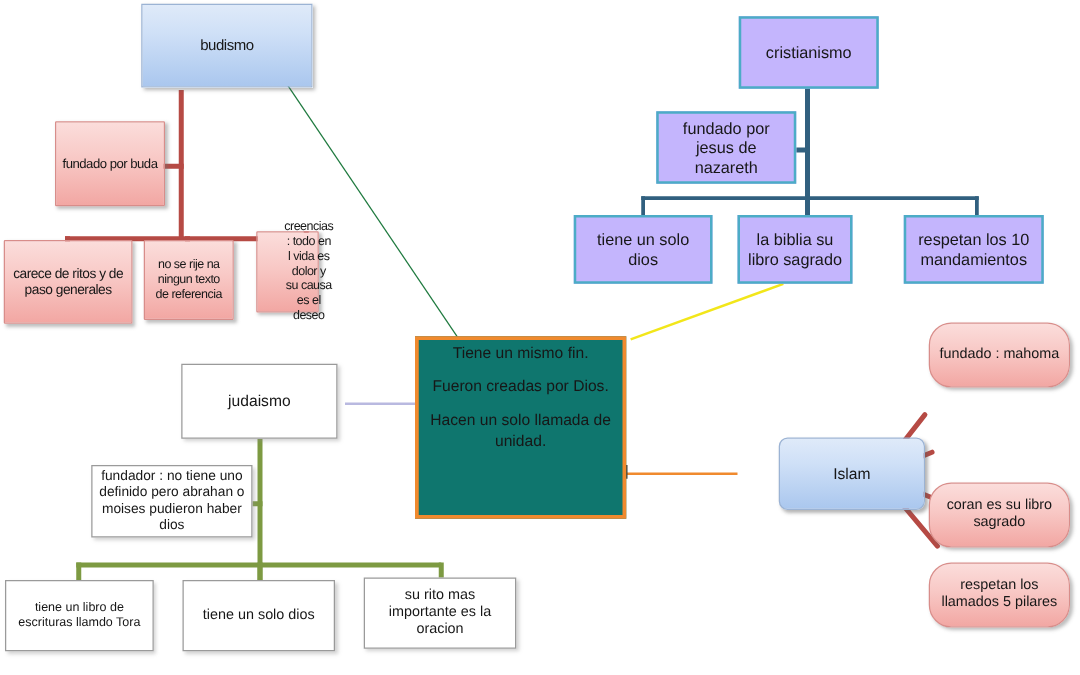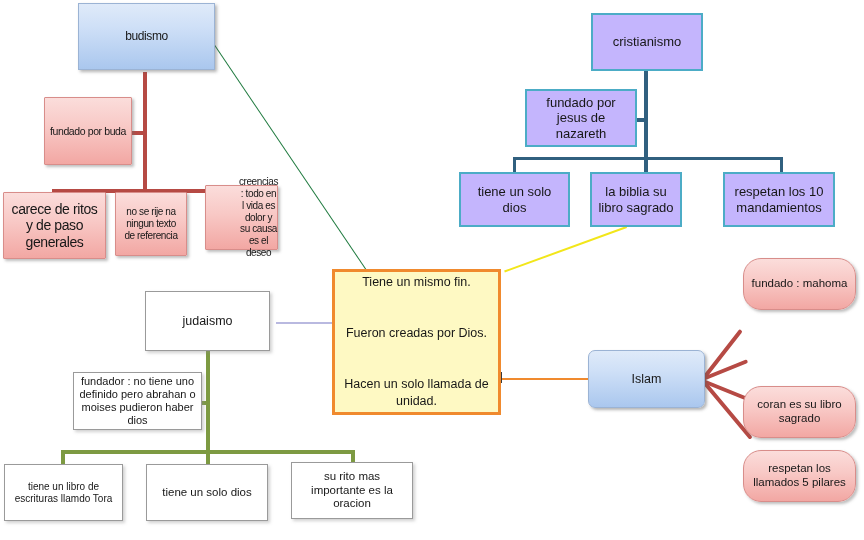--- a/index.html
+++ b/index.html
@@ -10,20 +10,21 @@
 
   .node{position:absolute;box-sizing:border-box;display:flex;align-items:center;
         justify-content:center;text-align:center;line-height:1.18;
         font-size:12px;color:#171717;padding:2px 4px;z-index:3;}
 
   
   .blue{
     background:linear-gradient(180deg,#dfeaf9 0%,#cfe0f7 35%,#aac7ee 100%);
     border:1px solid #9bb3d4;
     box-shadow:2px 2px 3px rgba(90,90,90,.45);
+    margin-left:35px;
   }
   .blue.rounded{border-radius:7px;}
 
   
   .pink{
     background:linear-gradient(180deg,#fbdddb 0%,#f8c8c5 45%,#f2a7a3 100%);
     border:1px solid #d88d8a;
     box-shadow:2px 2px 3px rgba(110,110,110,.45);
   }
   .pink.rounded{border-radius:18px;}
@@ -31,23 +32,23 @@
 
   
   .cyan{background:#c4b5fd;border:2px solid #4cacc6;}
 
   
   .grey{background:#ffffff;border:1px solid #9a9a9a;
         box-shadow:2px 2px 3px rgba(140,140,140,.40);}
 
   
   .orange-box{
-    background:#fef9c3;border:3px solid #f08a2e;
+    background:#0f766e;border:3px solid #f08a2e;
     font-size:12.5px;line-height:1.35;z-index:4;
-    display:flex;flex-direction:column;justify-content:space-between;align-items:center;
+    display:flex;flex-direction:column;justify-content:flex-start;align-items:center;
   }
   .orange-box p{margin:0 0 10px 0;}
   .orange-box p:last-child{margin-bottom:0;}
 
   
   .conn{position:absolute;z-index:1;}
   .h{height:0;border-top-style:solid;}
   .v{width:0;border-left-style:solid;}
 
   .c-red{border-color:#b64a44;}
@@ -77,29 +78,29 @@
   <div class="conn v c-red" style="left:243px;top:185px;height:12px;border-left-width:4px;"></div>
 
   <div class="node blue" style="left:78px;top:3px;width:137px;height:67px;font-size:12px;">
     <span class="squish">budismo</span>
   </div>
 
   <div class="node pink sq" style="left:44px;top:97px;width:88px;height:68px;font-size:10.5px;">
     <span class="squish">fundado por buda</span>
   </div>
 
-  <div class="node pink sq" style="left:3px;top:192px;width:103px;height:67px;font-size:14px;">
+  <div class="node pink sq" style="left:3px;top:192px;width:103px;height:67px;font-size:11px;">
     <span class="squish">carece de ritos y de paso generales</span>
   </div>
 
   <div class="node pink sq" style="left:115px;top:192px;width:72px;height:64px;font-size:10px;">
     <span class="squish">no se rije na ningun texto de referencia</span>
   </div>
 
-  <div class="node pink sq" style="left:205px;top:185px;width:73px;height:65px;font-size:10px;padding-left:38px;">
+  <div class="node pink sq" style="left:205px;top:185px;width:50px;height:65px;font-size:10px;padding-left:38px;">
     <span class="squish">creencias : todo en l vida es dolor y su causa es el deseo</span>
   </div>
 
   <div class="conn v c-cyan" style="left:644px;top:70px;height:104px;border-left-width:4px;"></div>
   <div class="conn h c-cyan" style="left:637px;top:118px;width:11px;border-top-width:4px;"></div>
   <div class="conn h c-cyan" style="left:513px;top:157px;width:270px;border-top-width:3px;"></div>
   <div class="conn v c-cyan" style="left:513px;top:157px;height:18px;border-left-width:3px;"></div>
   <div class="conn v c-cyan" style="left:644px;top:157px;height:18px;border-left-width:4px;"></div>
   <div class="conn v c-cyan" style="left:780px;top:157px;height:18px;border-left-width:3px;"></div>
 

